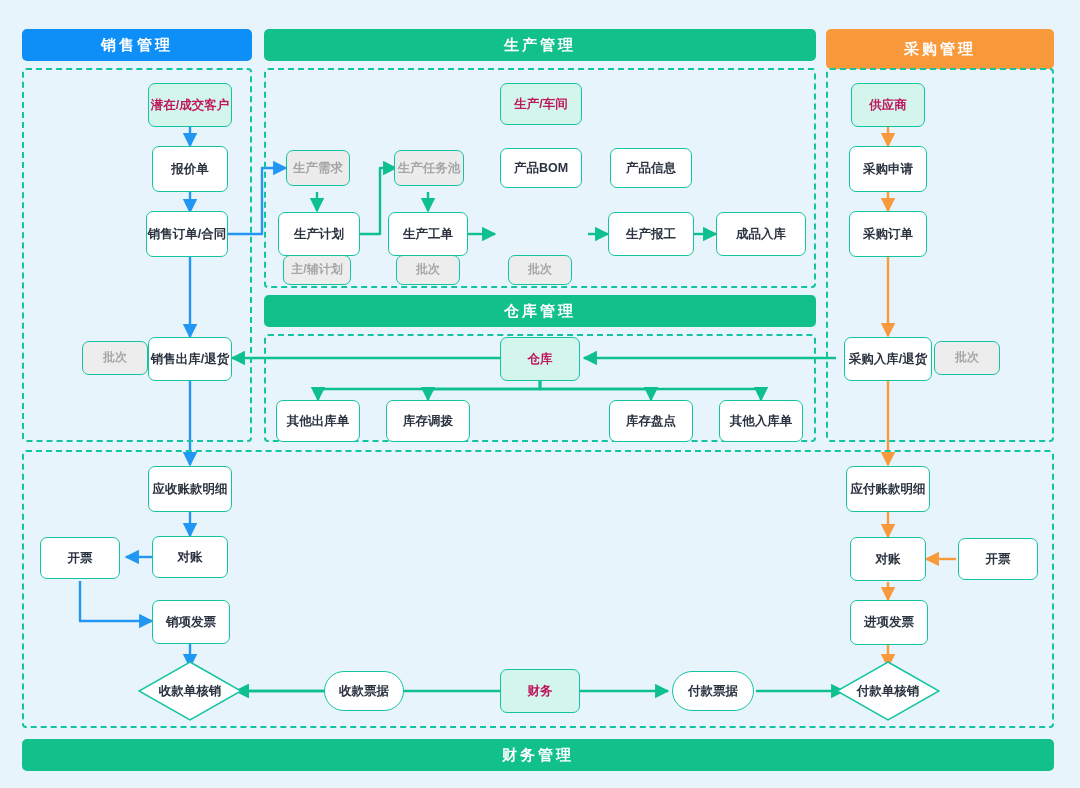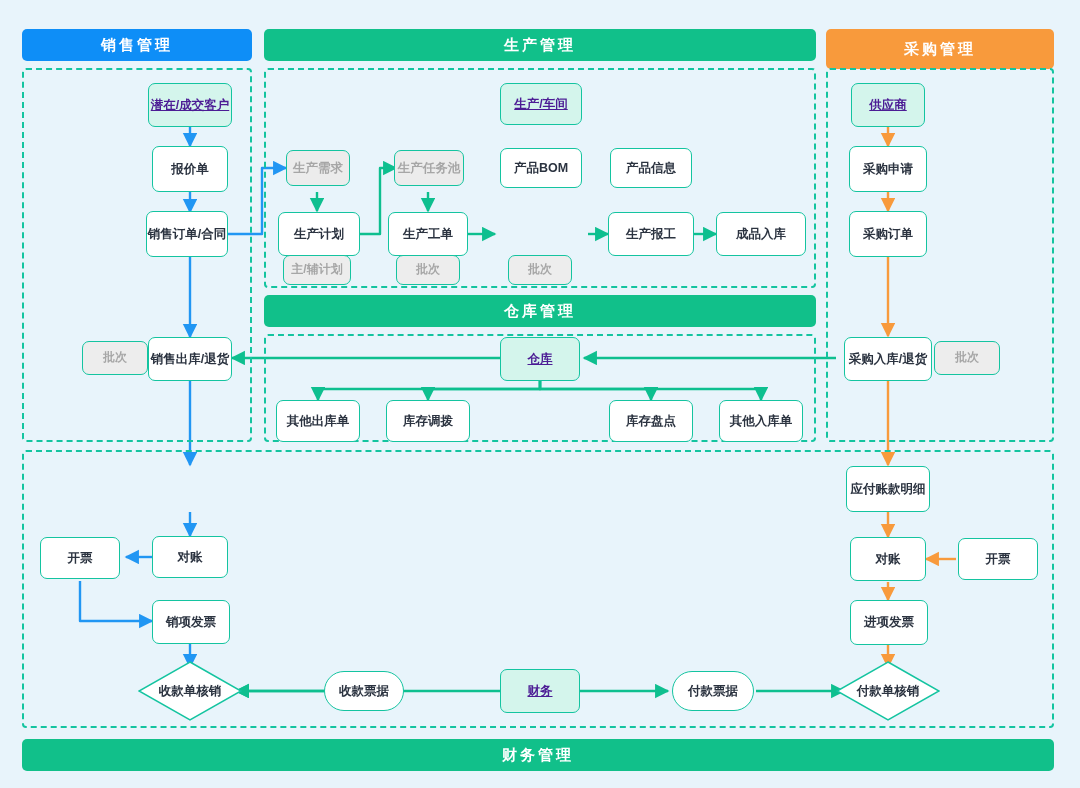--- a/index.html
+++ b/index.html
@@ -26,21 +26,21 @@
     position:absolute;border:2px dashed #14c4a0;border-radius:4px;
     box-sizing:border-box;background:transparent;
   }
 
   .node{
     position:absolute;box-sizing:border-box;
     display:flex;align-items:center;justify-content:center;text-align:center;
     border:1.5px solid #14c4a0;border-radius:7px;background:#ffffff;
     color:#2b3340;font-size:12.5px;font-weight:bold;line-height:1.15;
   }
-  .node.entity{background:#d4f5ec;color:#4c1d95;font-weight:bold;text-decoration:underline;}
+  .node.entity{background:#d4f5ec;color:#be185d;font-weight:bold;}
   .node.muted{background:#ececec;border-color:#14c4a0;color:#a6a6a6;font-weight:bold;}
   .node.tag{background:#ededed;border-color:#14c4a0;color:#a6a6a6;font-weight:bold;font-size:12px;}
 
   .diamond{position:absolute;}
   .diamond .dlabel{
     position:absolute;left:0;top:0;width:100%;height:100%;
     display:flex;align-items:center;justify-content:center;
     font-size:12.5px;font-weight:bold;color:#2b3340;white-space:nowrap;
   }
 </style>
@@ -143,20 +143,21 @@
   <div class="node" style="left:849px;top:211px;width:78px;height:46px;">采购订单</div>
   <div class="node" style="left:844px;top:337px;width:88px;height:44px;">采购入库/退货</div>
   <div class="node tag" style="left:934px;top:341px;width:66px;height:34px;">批次</div>
 
   <div class="node entity" style="left:500px;top:337px;width:80px;height:44px;">仓库</div>
   <div class="node" style="left:276px;top:400px;width:84px;height:42px;">其他出库单</div>
   <div class="node" style="left:386px;top:400px;width:84px;height:42px;">库存调拨</div>
   <div class="node" style="left:609px;top:400px;width:84px;height:42px;">库存盘点</div>
   <div class="node" style="left:719px;top:400px;width:84px;height:42px;">其他入库单</div>
 
+  <div class="node" style="left:148px;top:466px;width:84px;height:46px;">应收账款明细</div>
   <div class="node" style="left:152px;top:536px;width:76px;height:42px;">对账</div>
   <div class="node" style="left:40px;top:537px;width:80px;height:42px;">开票</div>
   <div class="node" style="left:152px;top:600px;width:78px;height:44px;">销项发票</div>
   <div class="diamond" style="left:138px;top:661px;width:104px;height:60px;">
     <svg width="104" height="60" viewBox="0 0 104 60">
       <polygon points="52,1 103,30 52,59 1,30" fill="#ffffff" stroke="#14c4a0" stroke-width="1.5"></polygon>
     </svg>
     <span class="dlabel">收款单核销</span>
   </div>
   <div class="node" style="left:324px;top:671px;width:80px;height:40px;border-radius:20px;">收款票据</div>

